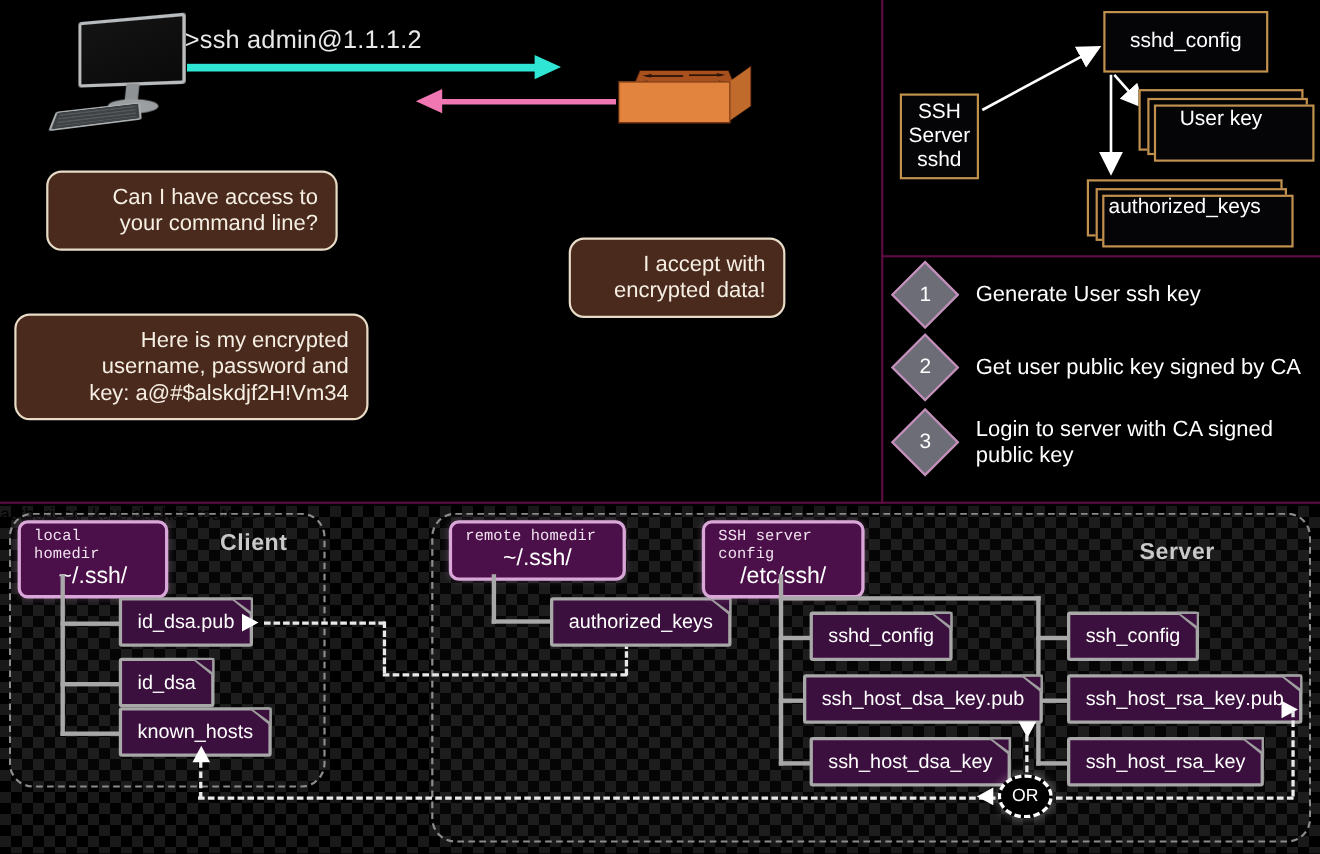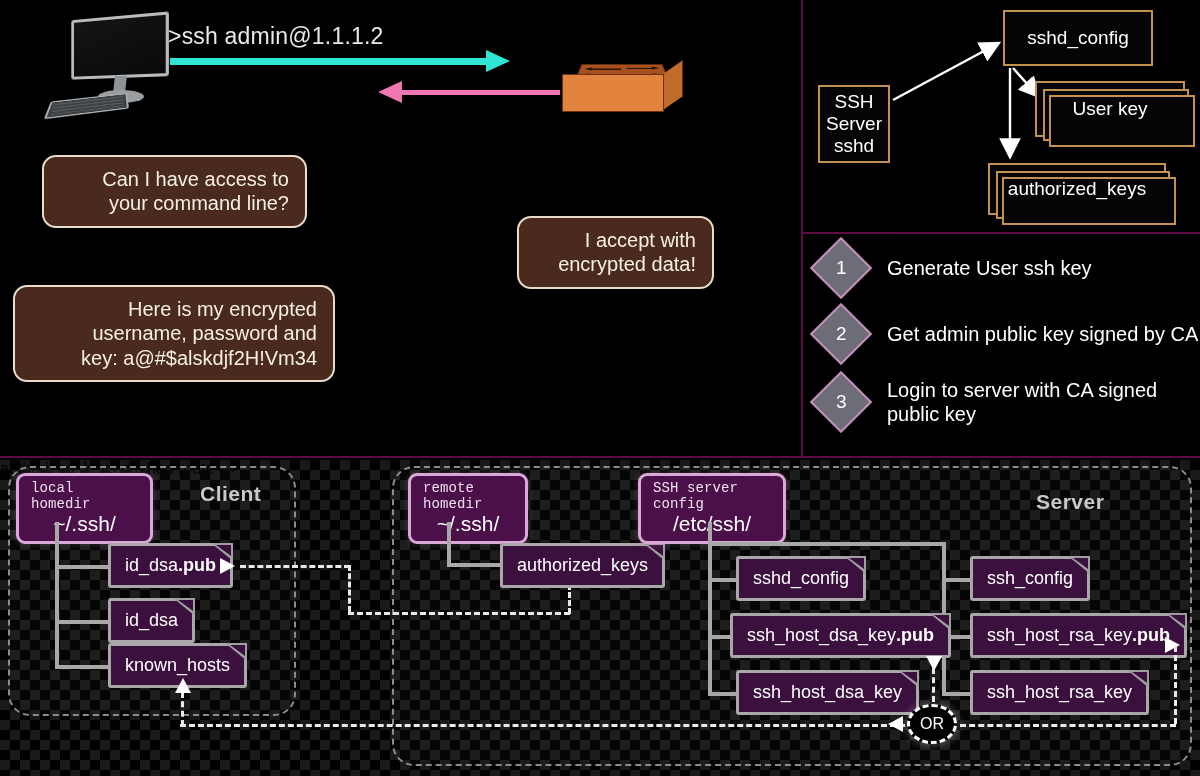--- a/index.html
+++ b/index.html
@@ -159,21 +159,21 @@
   }
   .file .corner {
     position:absolute; right:-3px; top:-3px; width:22px; height:18px;
     background:#9f9f9f;
     clip-path: polygon(0 0, 100% 0, 100% 100%);
   }
   .file .corner i {
     position:absolute; right:2px; top:2px; width:15px; height:11px; background:#3b0f3e;
     clip-path: polygon(0 0, 100% 0, 100% 100%); display:block;
   }
-  .file b { font-weight:bold; }
+  .file b { font-weight:normal; }
   
   .conn { position:absolute; background:#a8a8a8; }
   .dash-h { position:absolute; height:0; border-top:3px dashed #e9e9e9; }
   .dash-v { position:absolute; width:0; border-left:3px dashed #e9e9e9; }
   .ah { position:absolute; width:0;height:0; }
   .ah.right{ border-top:8px solid transparent;border-bottom:8px solid transparent;border-left:15px solid #ffffff; }
   .ah.left { border-top:8px solid transparent;border-bottom:8px solid transparent;border-right:15px solid #ffffff; }
   .ah.up   { border-left:8px solid transparent;border-right:8px solid transparent;border-bottom:15px solid #ffffff; }
   .ah.down { border-left:8px solid transparent;border-right:8px solid transparent;border-top:15px solid #ffffff; }
   .or-node {
@@ -257,21 +257,21 @@
     <div class="step" style="left:14px; top:10px;">
       <div class="diamond">
         <span>1</span>
       </div>
       <div class="step-label">Generate User ssh key</div>
     </div>
     <div class="step" style="left:14px; top:76px;">
       <div class="diamond">
         <span>2</span>
       </div>
-      <div class="step-label">Get admin public key signed by CA</div>
+      <div class="step-label">Get user public key signed by CA</div>
     </div>
     <div class="step" style="left:14px; top:142px;">
       <div class="diamond">
         <span>3</span>
       </div>
       <div class="step-label">Login to server with CA signed
 public key</div>
     </div>
   </div>
 
@@ -320,21 +320,21 @@
 
      authorized_keys dashed route --&gt;
     <div class="ah right" style="left:220px; top:98px;"></div>
     <div class="dash-h" style="left:240px; top:105px; width:110px;"></div>
     <div class="dash-v" style="left:348px; top:105px; height:47px;"></div>
     <div class="dash-h" style="left:348px; top:152px; width:222px;"></div>
     <div class="dash-v" style="left:568px; top:124px; height:30px;"></div>
     <div class="ah up" style="left:562px; top:110px;"></div>
 
     
-    <div class="folder" style="left:408px; top:13px; width:120px;">
+    <div class="folder" style="left:408px; top:13px; width:161px;">
       <div class="sub">remote homedir</div>
       <div class="path">~/.ssh/</div>
     </div>
     <div class="conn" style="left:447px; top:62px; width:4px; height:45px;"></div>
     <div class="conn" style="left:447px; top:103px; width:55px; height:4px;"></div>
 
     <div class="file" style="left:500px; top:83px;">
       <span>authorized_keys</span>
       <span class="corner">
           <i></i>

